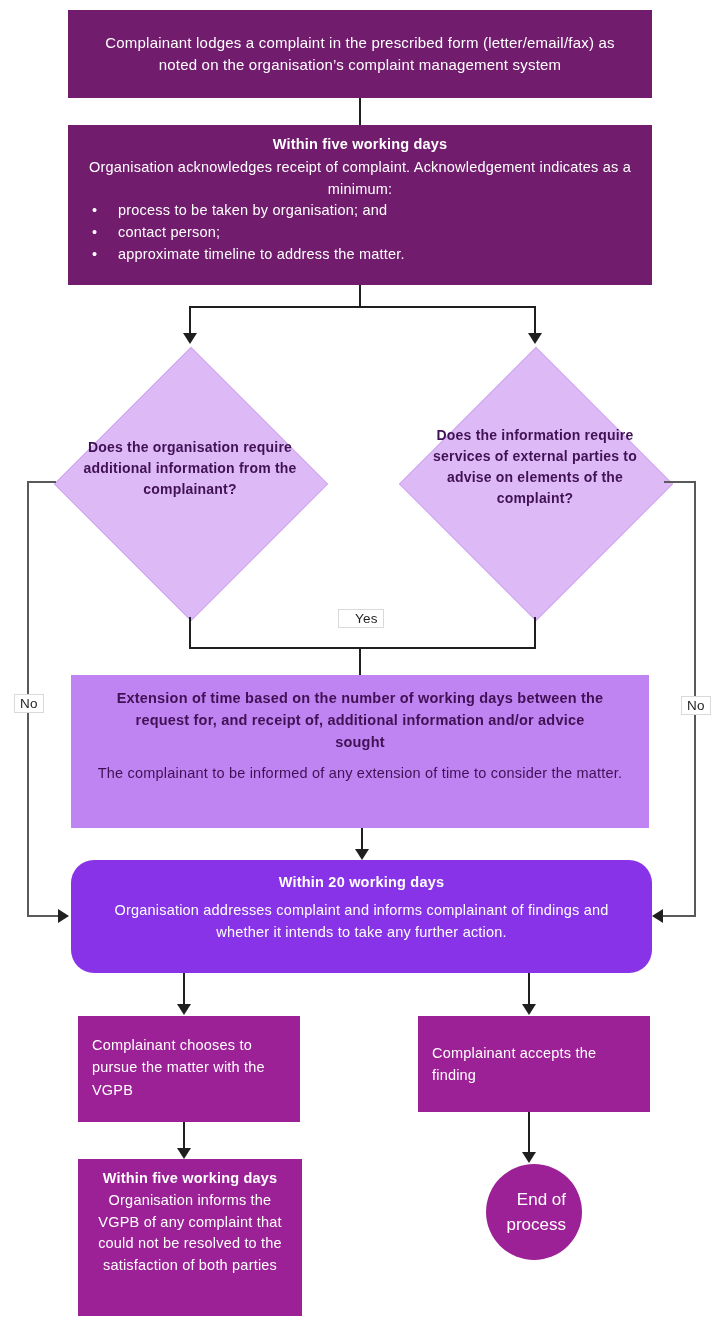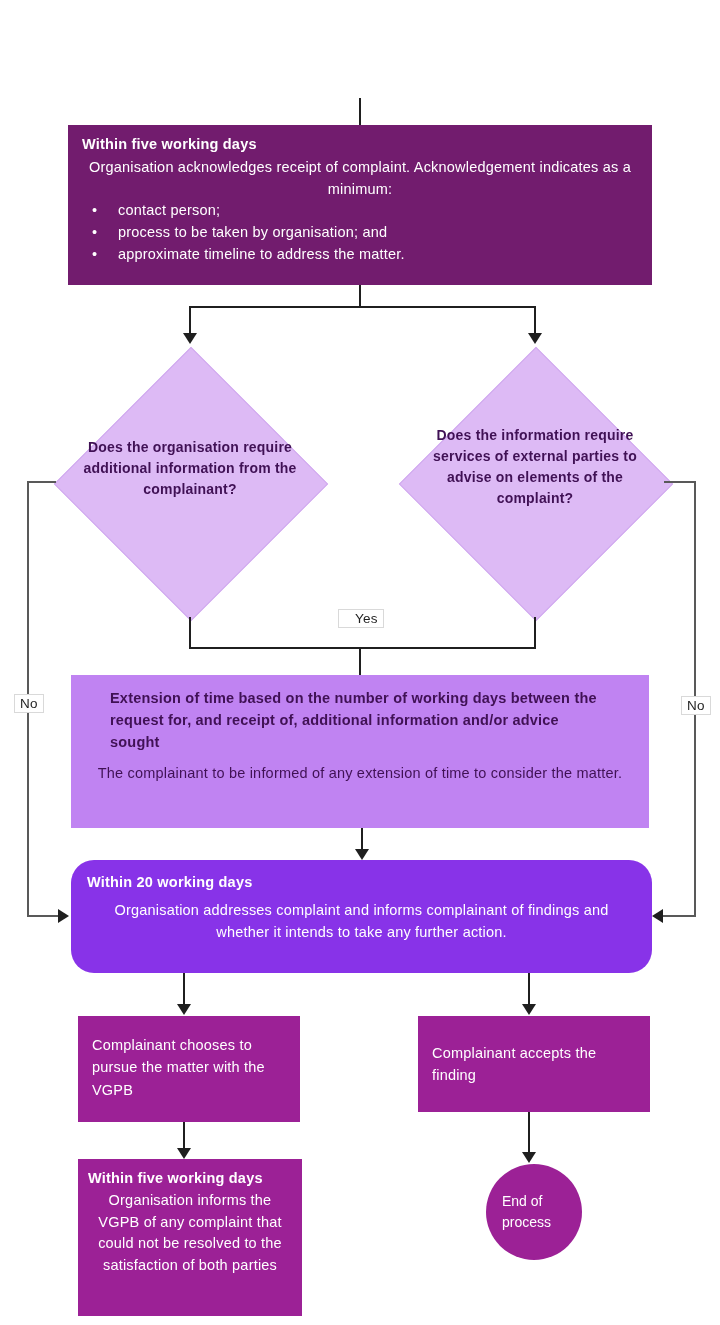--- a/index.html
+++ b/index.html
@@ -8,21 +8,21 @@
     font-family:"Liberation Sans",sans-serif;overflow:hidden;background:#ffffff;
   }
   
   .node{position:absolute;box-sizing:border-box;}
   .rect{color:#fff;}
   .dark{background:var(--dark,#721c6e);}
   .magenta{background:var(--magenta,#9c2196);}
   .violet{background:var(--violet,#8833e8);}
   .medium{background:var(--medium,#c083f2);color:var(--plum,#3f1055);}
   .center-text{text-align:center;}
-  .node .title{font-weight:bold;text-align:left;}
+  .node .title{font-weight:bold;text-align:center;}
   .node .body{text-align:center;}
   
   .box-lodge{left:68px;top:10px;width:584px;height:88px;display:flex;align-items:center;justify-content:center;
     padding:0 30px;font-size:15px;line-height:1.5;letter-spacing:.2px;}
   .box-ack{left:68px;top:125px;width:584px;height:160px;padding:9px 14px;font-size:14.5px;line-height:1.5;letter-spacing:.2px;}
   .box-ack .title{margin-bottom:1px;}
   .bullet-row{display:flex;}
   .bullet-row::before{content:"•";width:26px;padding-left:10px;flex:0 0 auto;}
   
   .diamond-shape{position:absolute;width:192px;height:192px;background:var(--lavender,#ddbaf5);
@@ -34,46 +34,49 @@
   .box-ext .title{max-width:500px;margin:0 auto 10px auto;}
   .box-ext .body{padding:0 2px;}
   
   .box-20{left:71px;top:860px;width:581px;height:113px;padding:12px 16px;font-size:14.5px;line-height:1.5;letter-spacing:.2px;border-radius:23px;}
   .box-20 .title{margin-bottom:6px;}
   
   .box-pursue{left:78px;top:1016px;width:222px;height:106px;padding:18px 14px;font-size:14.5px;line-height:1.55;letter-spacing:.2px;}
   .box-accept{left:418px;top:1016px;width:232px;height:96px;padding:26px 14px;font-size:14.5px;line-height:1.55;letter-spacing:.2px;}
   .box-inform{left:78px;top:1159px;width:224px;height:157px;padding:9px 10px;font-size:14.5px;line-height:1.5;letter-spacing:.2px;}
   .circle-end{left:486px;top:1164px;width:96px;height:96px;border-radius:50%;display:flex;align-items:center;justify-content:center;
-    text-align:left;font-size:14px;line-height:1.5;padding:0 16px;}
+    text-align:right;font-size:17px;line-height:1.5;padding:0 16px;}
   
   .line{position:absolute;background:#1f1f1f;}
   .line.gray{background:#595959;}
   .arrow-down{position:absolute;width:0;height:0;border-left:7px solid transparent;border-right:7px solid transparent;border-top:11px solid #1f1f1f;}
   .arrow-right{position:absolute;width:0;height:0;border-top:7px solid transparent;border-bottom:7px solid transparent;border-left:11px solid #1f1f1f;}
   .arrow-left{position:absolute;width:0;height:0;border-top:7px solid transparent;border-bottom:7px solid transparent;border-right:11px solid #1f1f1f;}
   .edge-label{position:absolute;background:#ffffff;border:1px solid #d9d9d9;color:#1f1f1f;
     font-size:13.5px;padding:1px 5px;text-align:center;letter-spacing:.3px;}
 </style>
 </head>
 <body>
 
 <div class="canvas">
 
+  <div class="node rect dark center-text box-lodge">
+    <span>Complainant lodges a complaint in the prescribed form (letter/email/fax) as noted on the organisation’s complaint management system</span>
+  </div>
 
   <div class="line" style="left:359px;top:98px;width:2px;height:28px;"></div>
 
   <div class="node rect dark box-ack">
     <div class="title">Within five working days</div>
     <div class="body">Organisation acknowledges receipt of complaint. Acknowledgement indicates as a minimum:</div>
     <div class="bullet-row">
-        <span>contact person;</span>
+        <span>process to be taken by organisation; and</span>
       </div>
     <div class="bullet-row">
-        <span>process to be taken by organisation; and</span>
+        <span>contact person;</span>
       </div>
     <div class="bullet-row">
         <span>approximate timeline to address the matter.</span>
       </div>
   </div>
 
   <div class="line" style="left:359px;top:285px;width:2px;height:23px;"></div>
   <div class="line" style="left:189px;top:306px;width:347px;height:2px;"></div>
   <div class="line" style="left:189px;top:306px;width:2px;height:27px;"></div>
   <div class="arrow-down" style="left:183px;top:333px;"></div>

